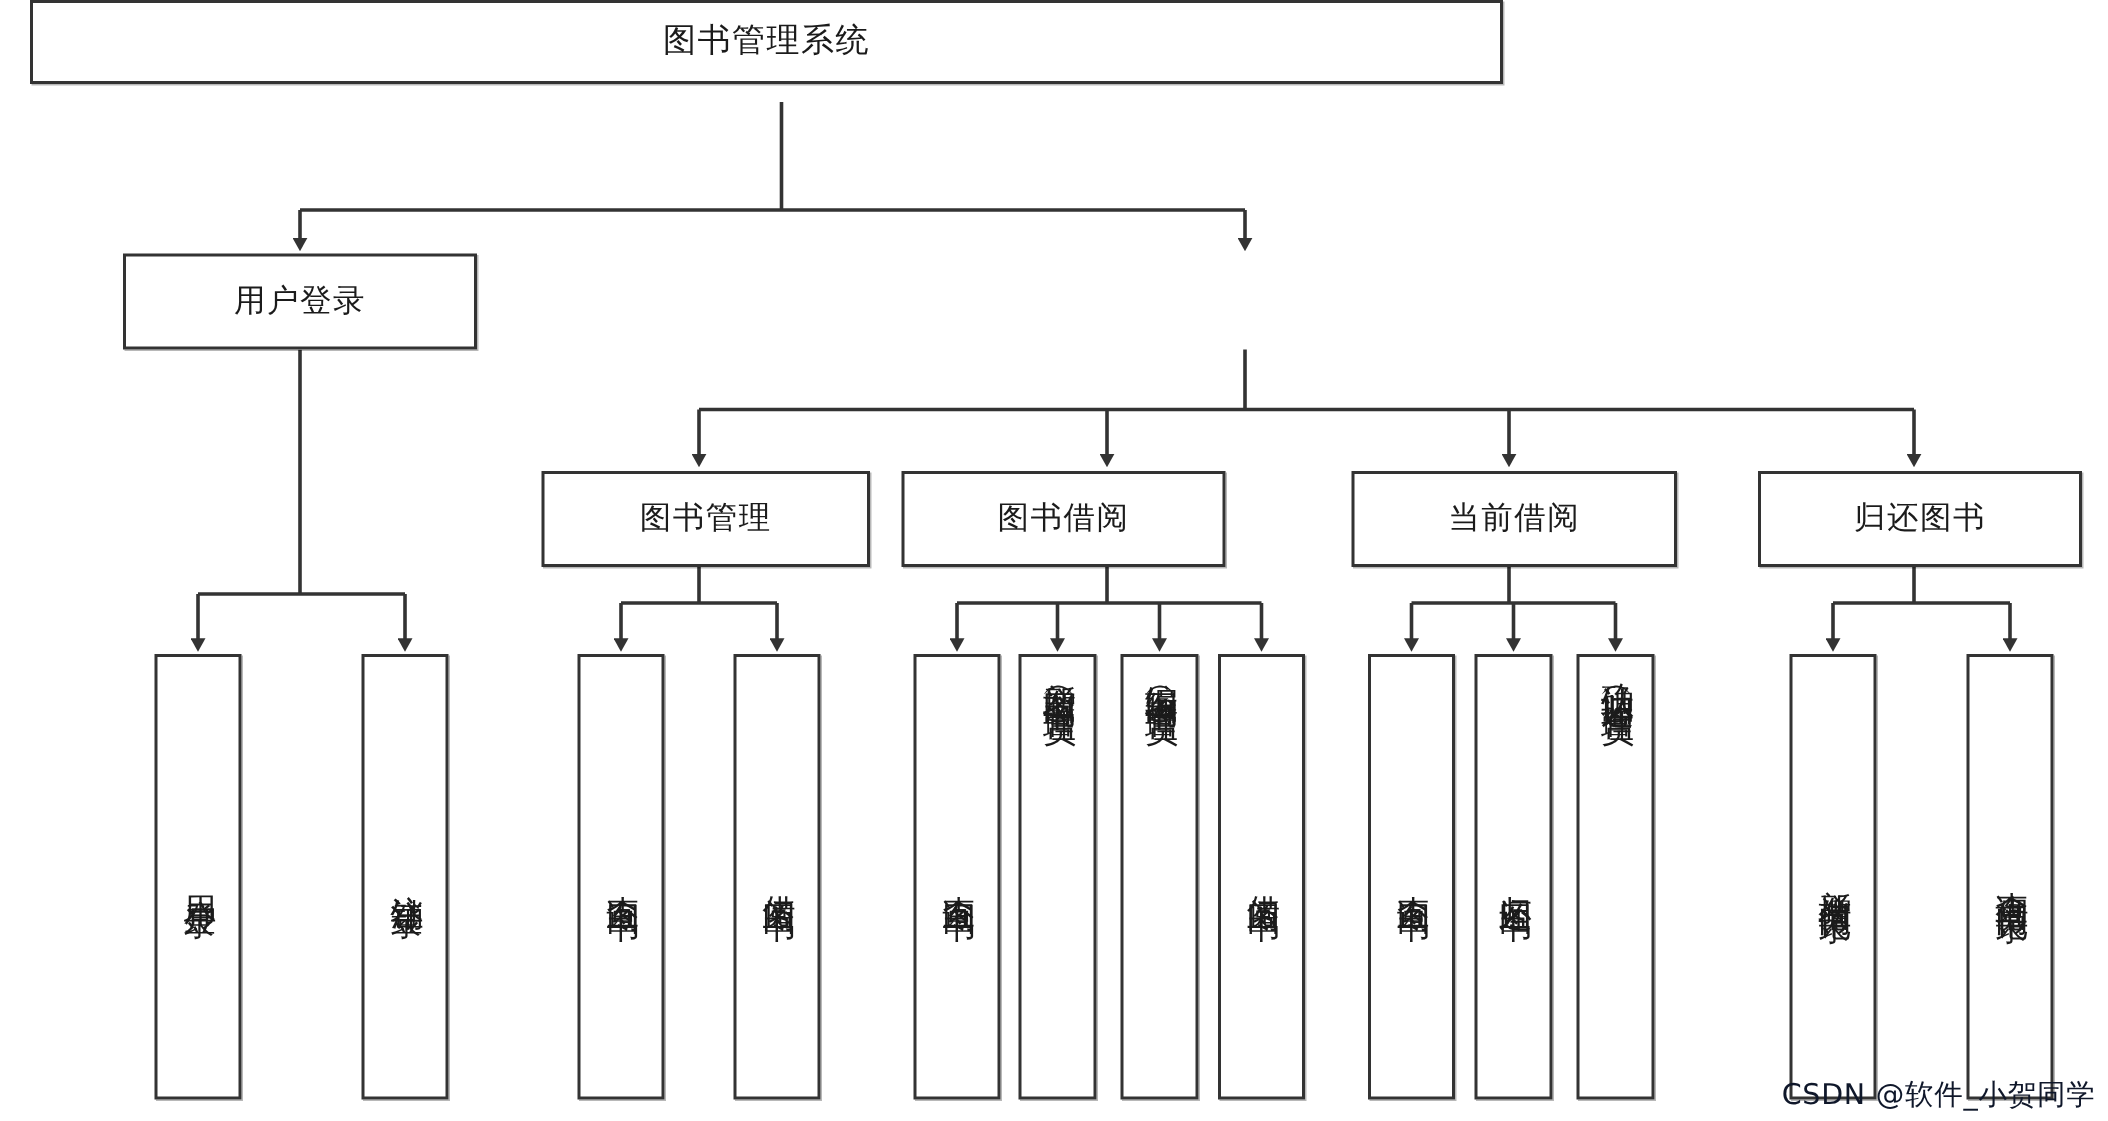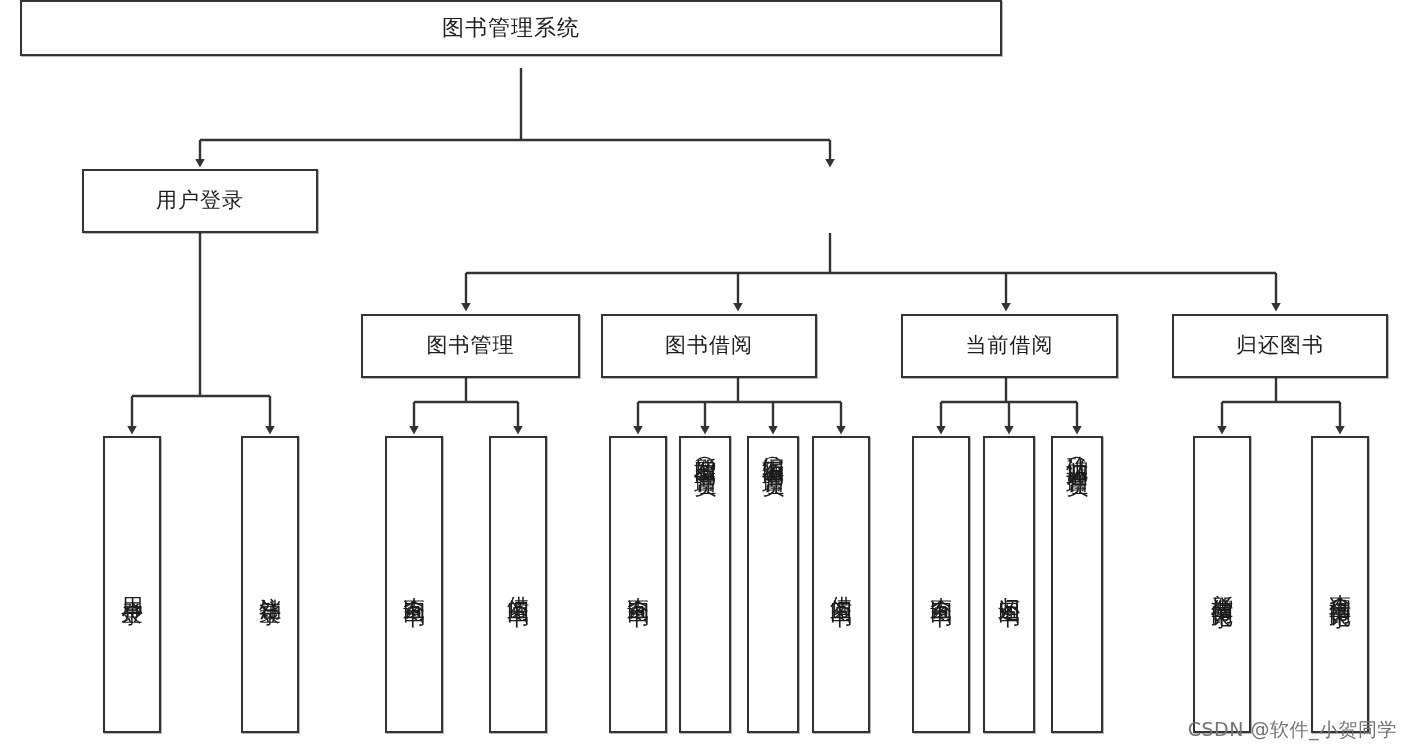--- a/index.html
+++ b/index.html
@@ -70,21 +70,21 @@
   
   .node.vert.center-text {
     align-items: center;
   }
   
   #watermark {
     position: absolute;
     right: 8px;
     bottom: 4px;
     font-size: 19px;
-    color: #737373;
+    color: #0f172a;
     letter-spacing: 0.5px;
     z-index: 3;
     white-space: nowrap;
     pointer-events: none;
   }
 </style>
 </head>
 <body>
 
 <div id="canvas">

